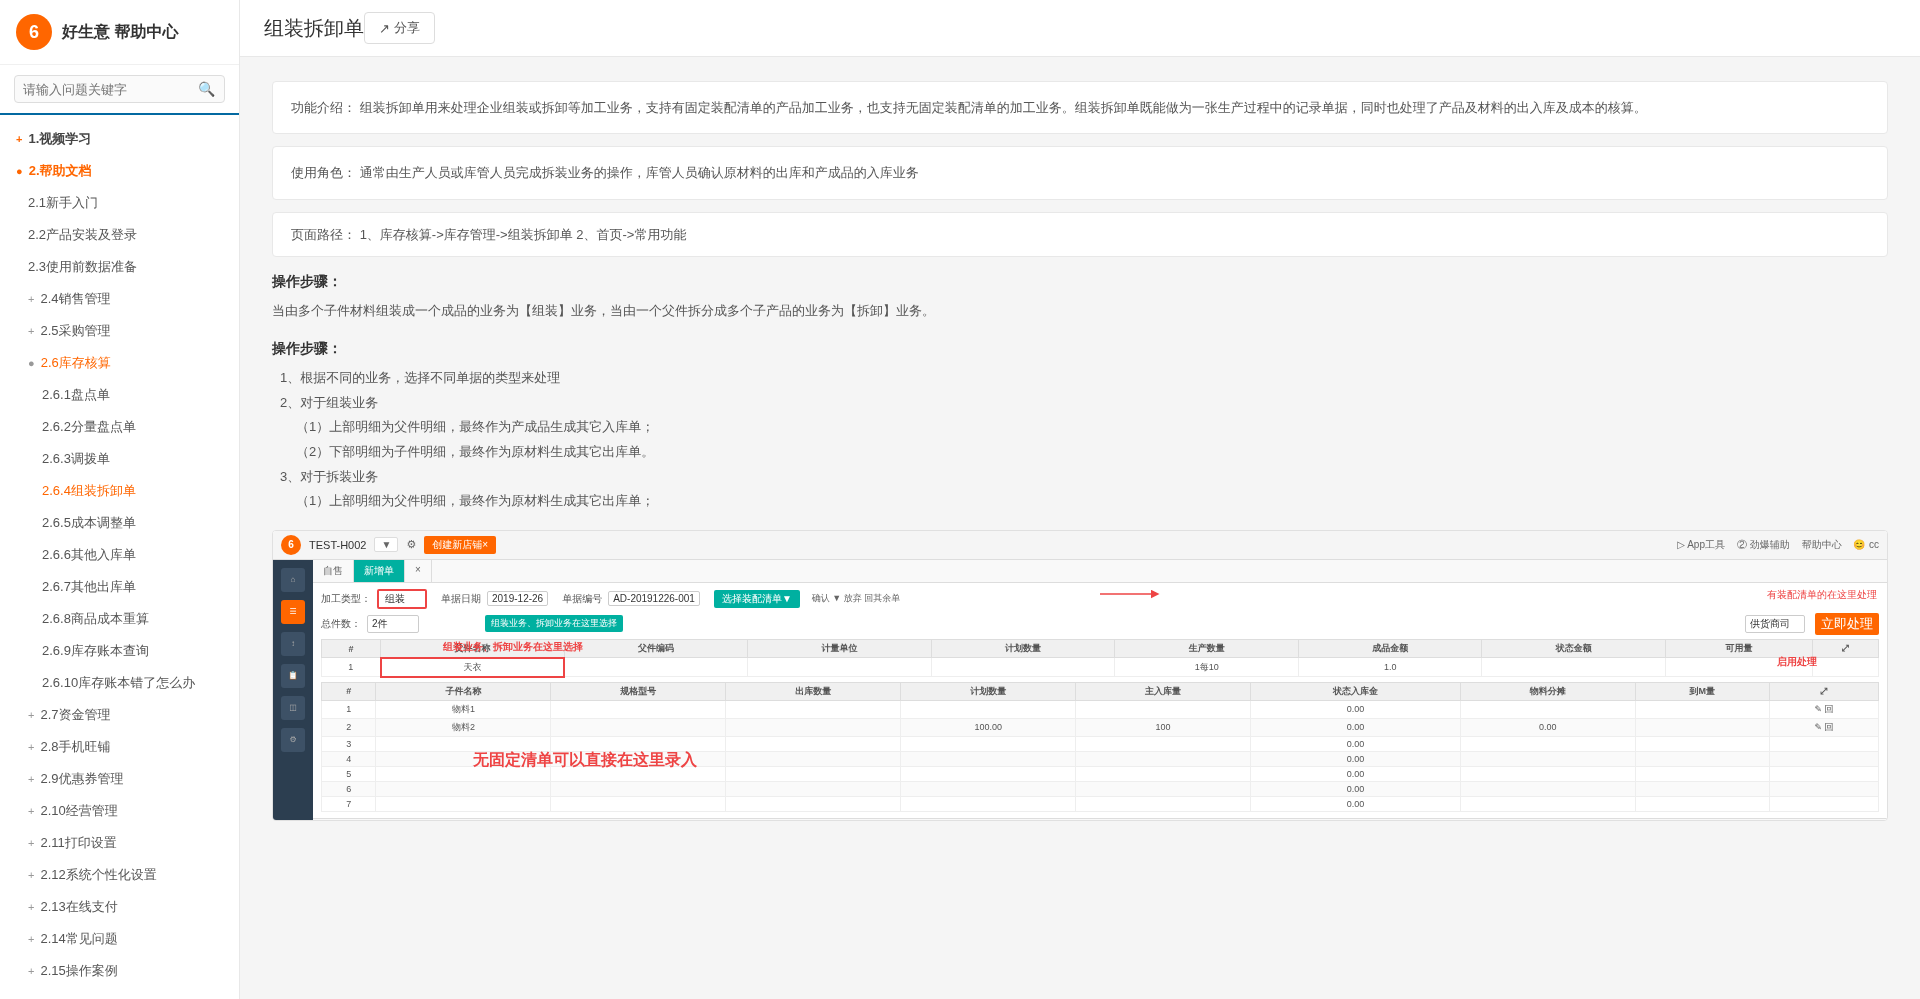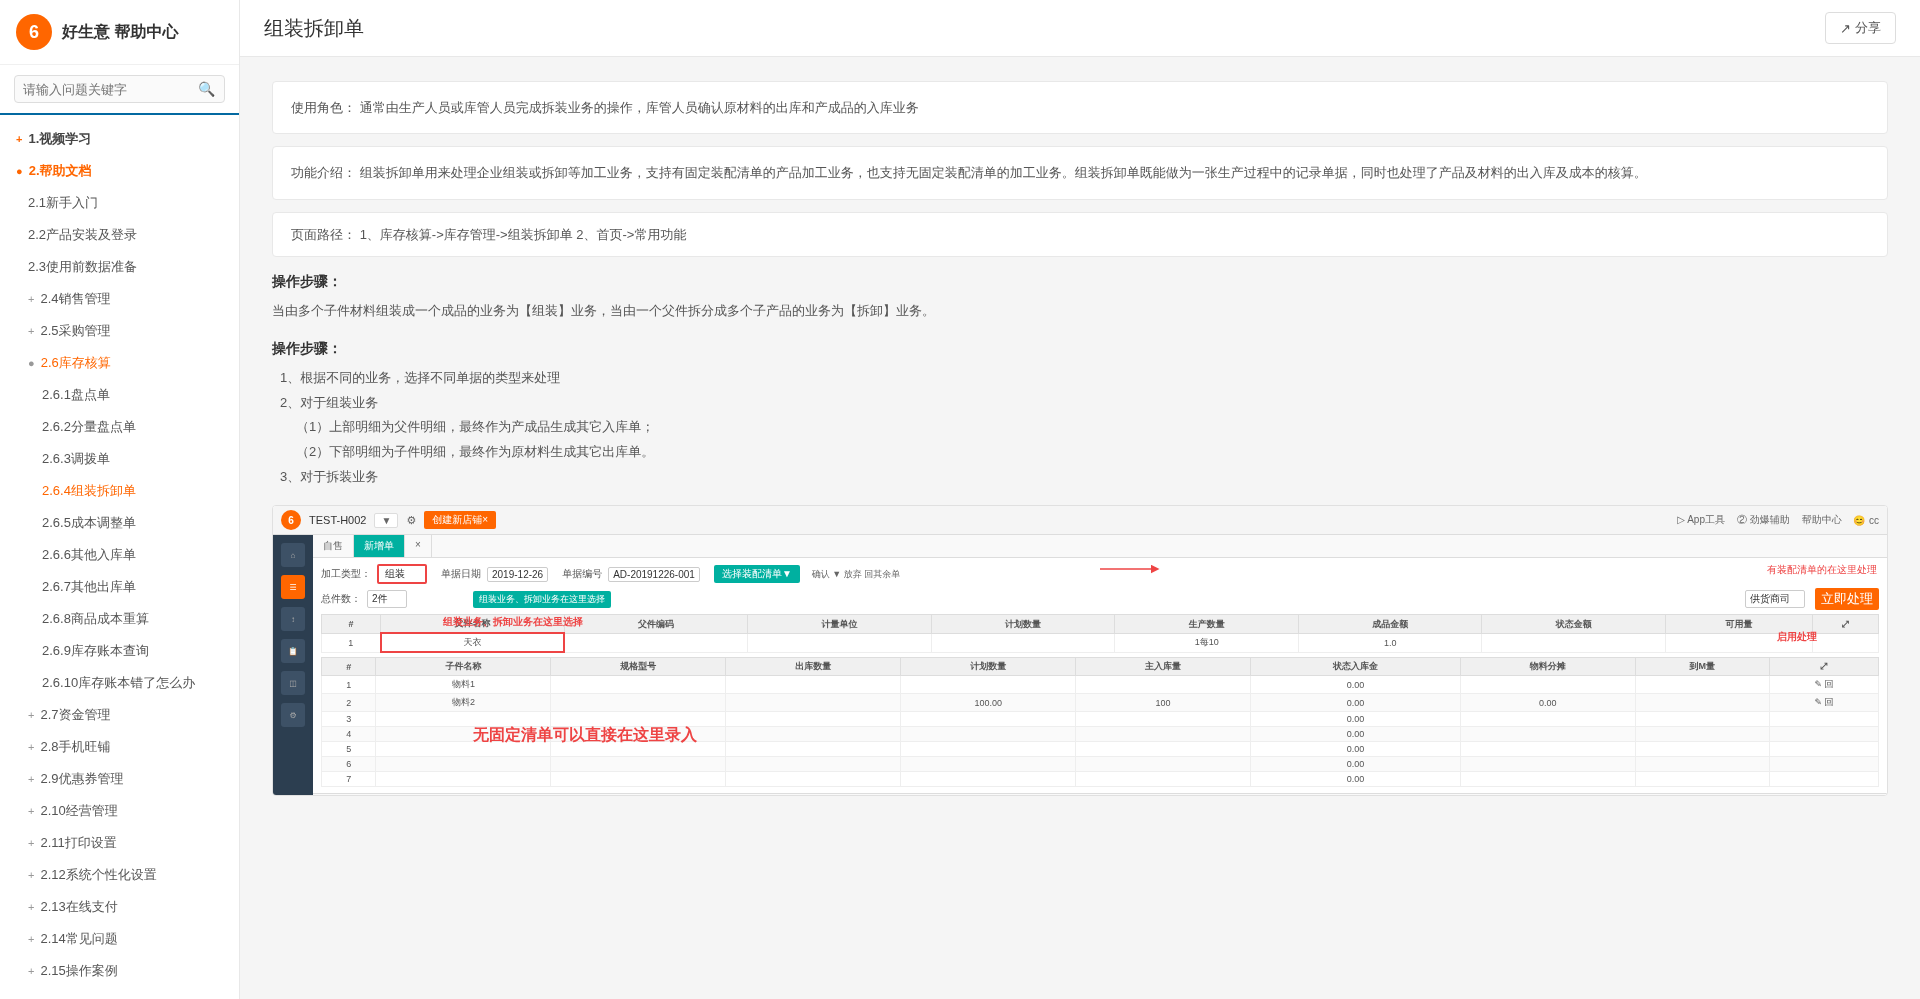--- a/index.html
+++ b/index.html
@@ -130,21 +130,21 @@
       height: 100vh;
       overflow: hidden;
     }
 
     .top-bar {
       background: #fff;
       border-bottom: 1px solid #e8e8e8;
       padding: 12px 24px;
       display: flex;
       align-items: center;
-      justify-content: space-between;
+      justify-content: flex-start;
     }
 
     .page-title {
       font-size: 20px;
       font-weight: 500;
       color: #333;
     }
 
     .share-btn {
       display: flex;
@@ -530,27 +530,27 @@
     <h1 class="page-title">组装拆卸单</h1>
     <button class="share-btn">
       <span>↗</span>
       <span>分享</span>
     </button>
   </div>
 
   <div class="content-area">
 
     <div class="info-block">
+      <span class="bold">功能介绍：</span>
+      <span>组装拆卸单用来处理企业组装或拆卸等加工业务，支持有固定装配清单的产品加工业务，也支持无固定装配清单的加工业务。组装拆卸单既能做为一张生产过程中的记录单据，同时也处理了产品及材料的出入库及成本的核算。</span>
+    </div>
+
+    <div class="info-block">
       <span class="bold">使用角色：</span>
       <span>通常由生产人员或库管人员完成拆装业务的操作，库管人员确认原材料的出库和产成品的入库业务</span>
-    </div>
-
-    <div class="info-block">
-      <span class="bold">功能介绍：</span>
-      <span>组装拆卸单用来处理企业组装或拆卸等加工业务，支持有固定装配清单的产品加工业务，也支持无固定装配清单的加工业务。组装拆卸单既能做为一张生产过程中的记录单据，同时也处理了产品及材料的出入库及成本的核算。</span>
     </div>
 
     <div class="info-block page-path">
       <span class="bold">页面路径：</span>
       <span>1、库存核算-&gt;库存管理-&gt;组装拆卸单 2、首页-&gt;常用功能</span>
     </div>
 
     <div class="section-title">操作步骤：</div>
 
 
@@ -558,20 +558,21 @@
       <span>当由多个子件材料组装成一个成品的业务为【组装】业务，当由一个父件拆分成多个子产品的业务为【拆卸】业务。</span>
     </div>
 
     <div class="section-title">操作步骤：</div>
 
     <div class="step-item">1、根据不同的业务，选择不同单据的类型来处理</div>
     <div class="step-item">2、对于组装业务</div>
     <div class="sub-step">（1）上部明细为父件明细，最终作为产成品生成其它入库单；</div>
     <div class="sub-step">（2）下部明细为子件明细，最终作为原材料生成其它出库单。</div>
     <div class="step-item">3、对于拆装业务</div>
+    <div class="sub-step">（1）上部明细为父件明细，最终作为原材料生成其它出库单；</div>
 
     <div class="screenshot-wrapper">
       <div class="sim-screenshot">
 
         <div class="sim-top-bar">
           <div class="sim-brand">6</div>
           <span class="sim-app-id">TEST-H002</span>
           <div class="sim-dropdown">▼</div>
           <span>⚙</span>
           <button class="sim-btn-orange">创建新店铺×</button>
@@ -609,21 +610,21 @@
                 <span class="sim-label" style="margin-left:8px;">单据日期</span>
                 <div class="sim-input">2019-12-26</div>
                 <span class="sim-label" style="margin-left:8px;">单据编号</span>
                 <div class="sim-input">AD-20191226-001</div>
                 <button style="background:#00b0a0;color:#fff;border:none;padding:2px 8px;border-radius:2px;font-size:10px;margin-left:8px;">选择装配清单▼</button>
                 <span style="font-size:9px;color:#666;margin-left:6px;">确认 ▼ 放弃 回其余单</span>
               </div>
 
               <div class="sim-form-row">
                 <span class="sim-label">总件数：</span>
-                <div class="sim-input" style="width:40px;">2件</div>
+                <div class="sim-input" style="width:52px;">2件</div>
                 <span style="margin-left:60px;background:#00b0a0;color:#fff;padding:2px 6px;border-radius:2px;font-size:9px;">组装业务、拆卸业务在这里选择</span>
                 <span class="sim-input" style="margin-left:auto;min-width:60px;">供货商司</span>
                 <button style="background:#f60;color:#fff;border:none;padding:2px 6px;border-radius:2px;font-size:13px;margin-left:4px;">立即处理</button>
               </div>
 
               <table class="sim-table" style="margin-bottom:4px;">
                 <thead>
                   <tr>
                     <th>#</th>
                     <th>父件名称</th>

